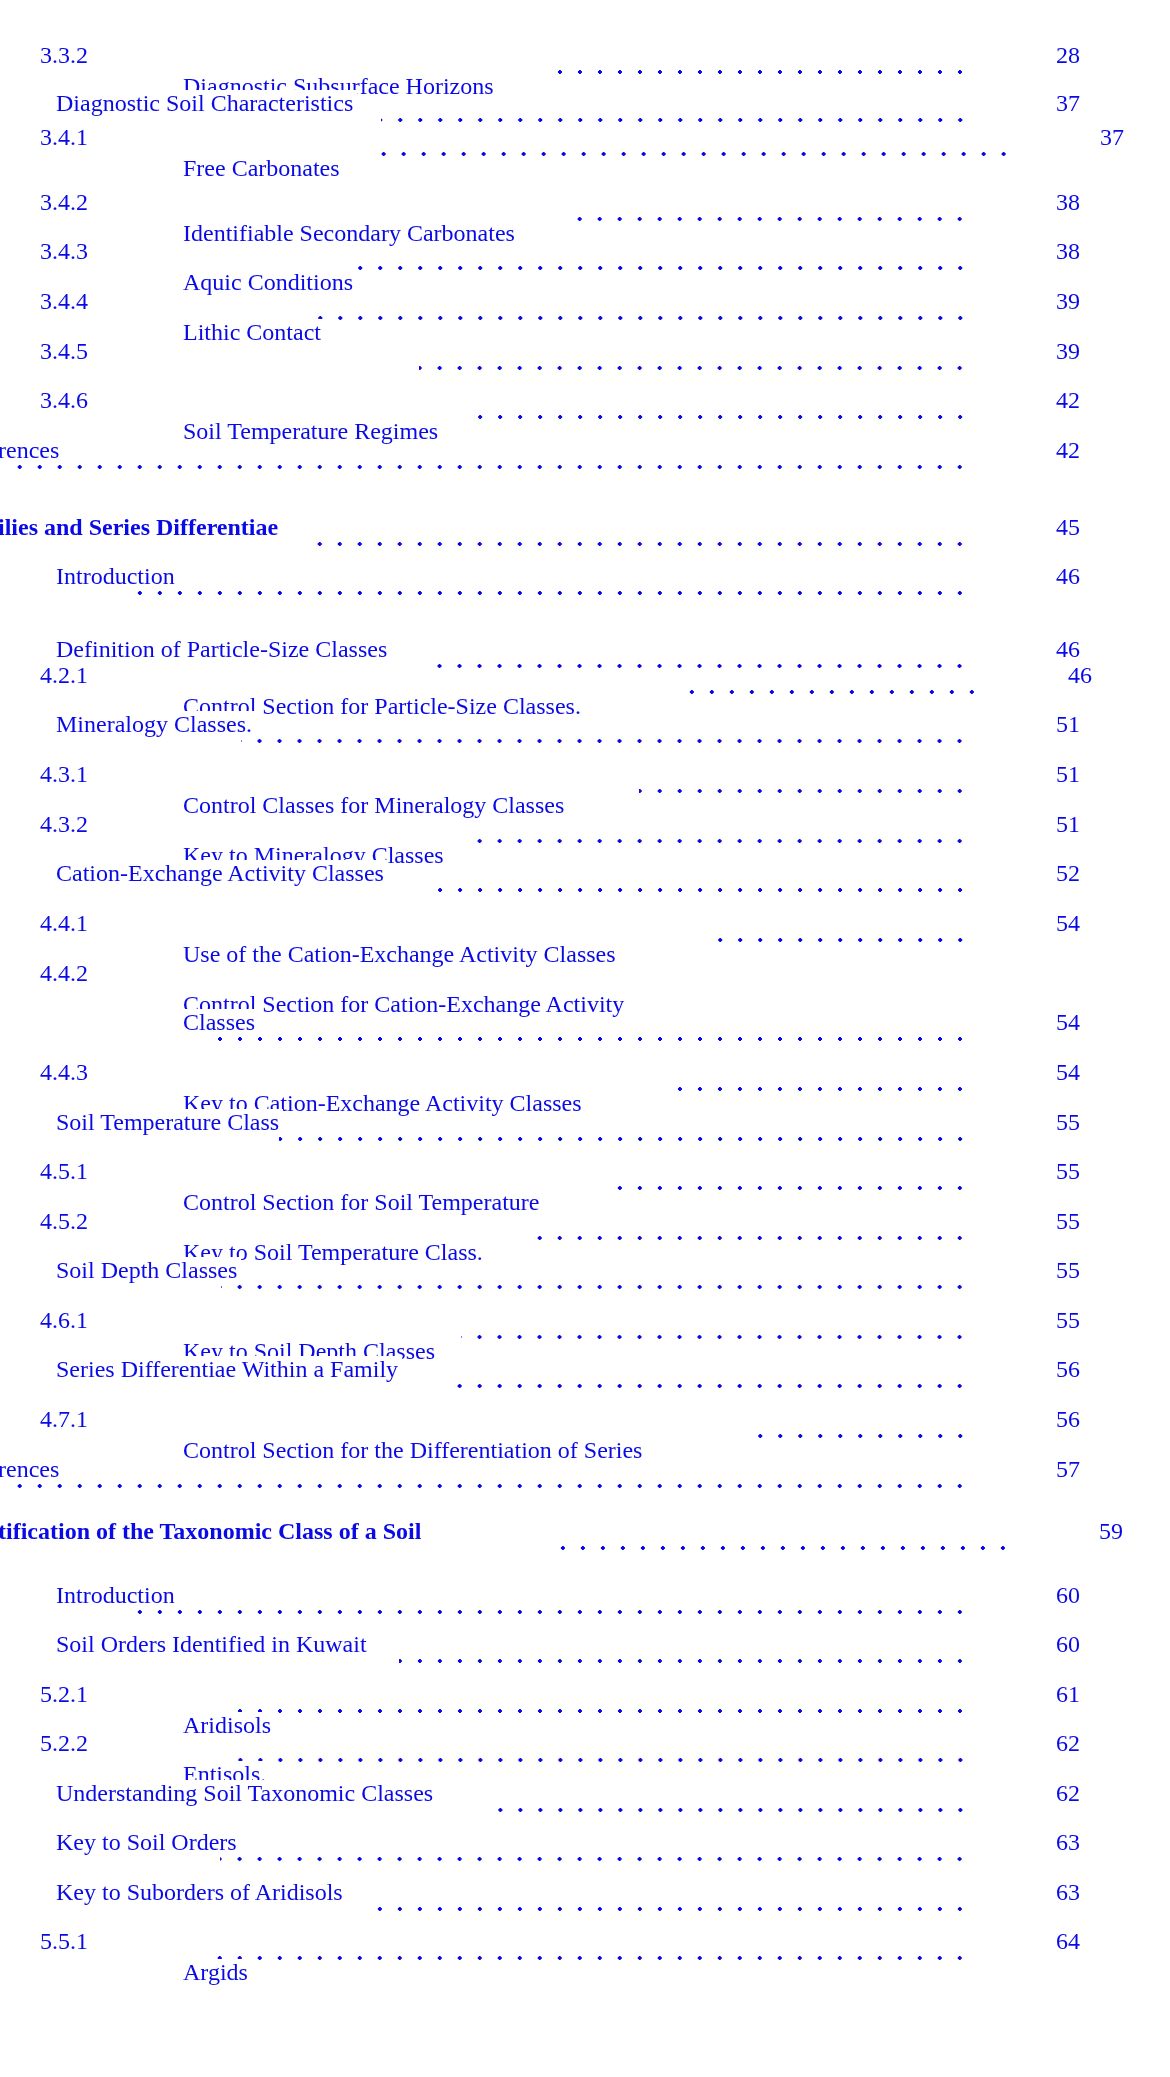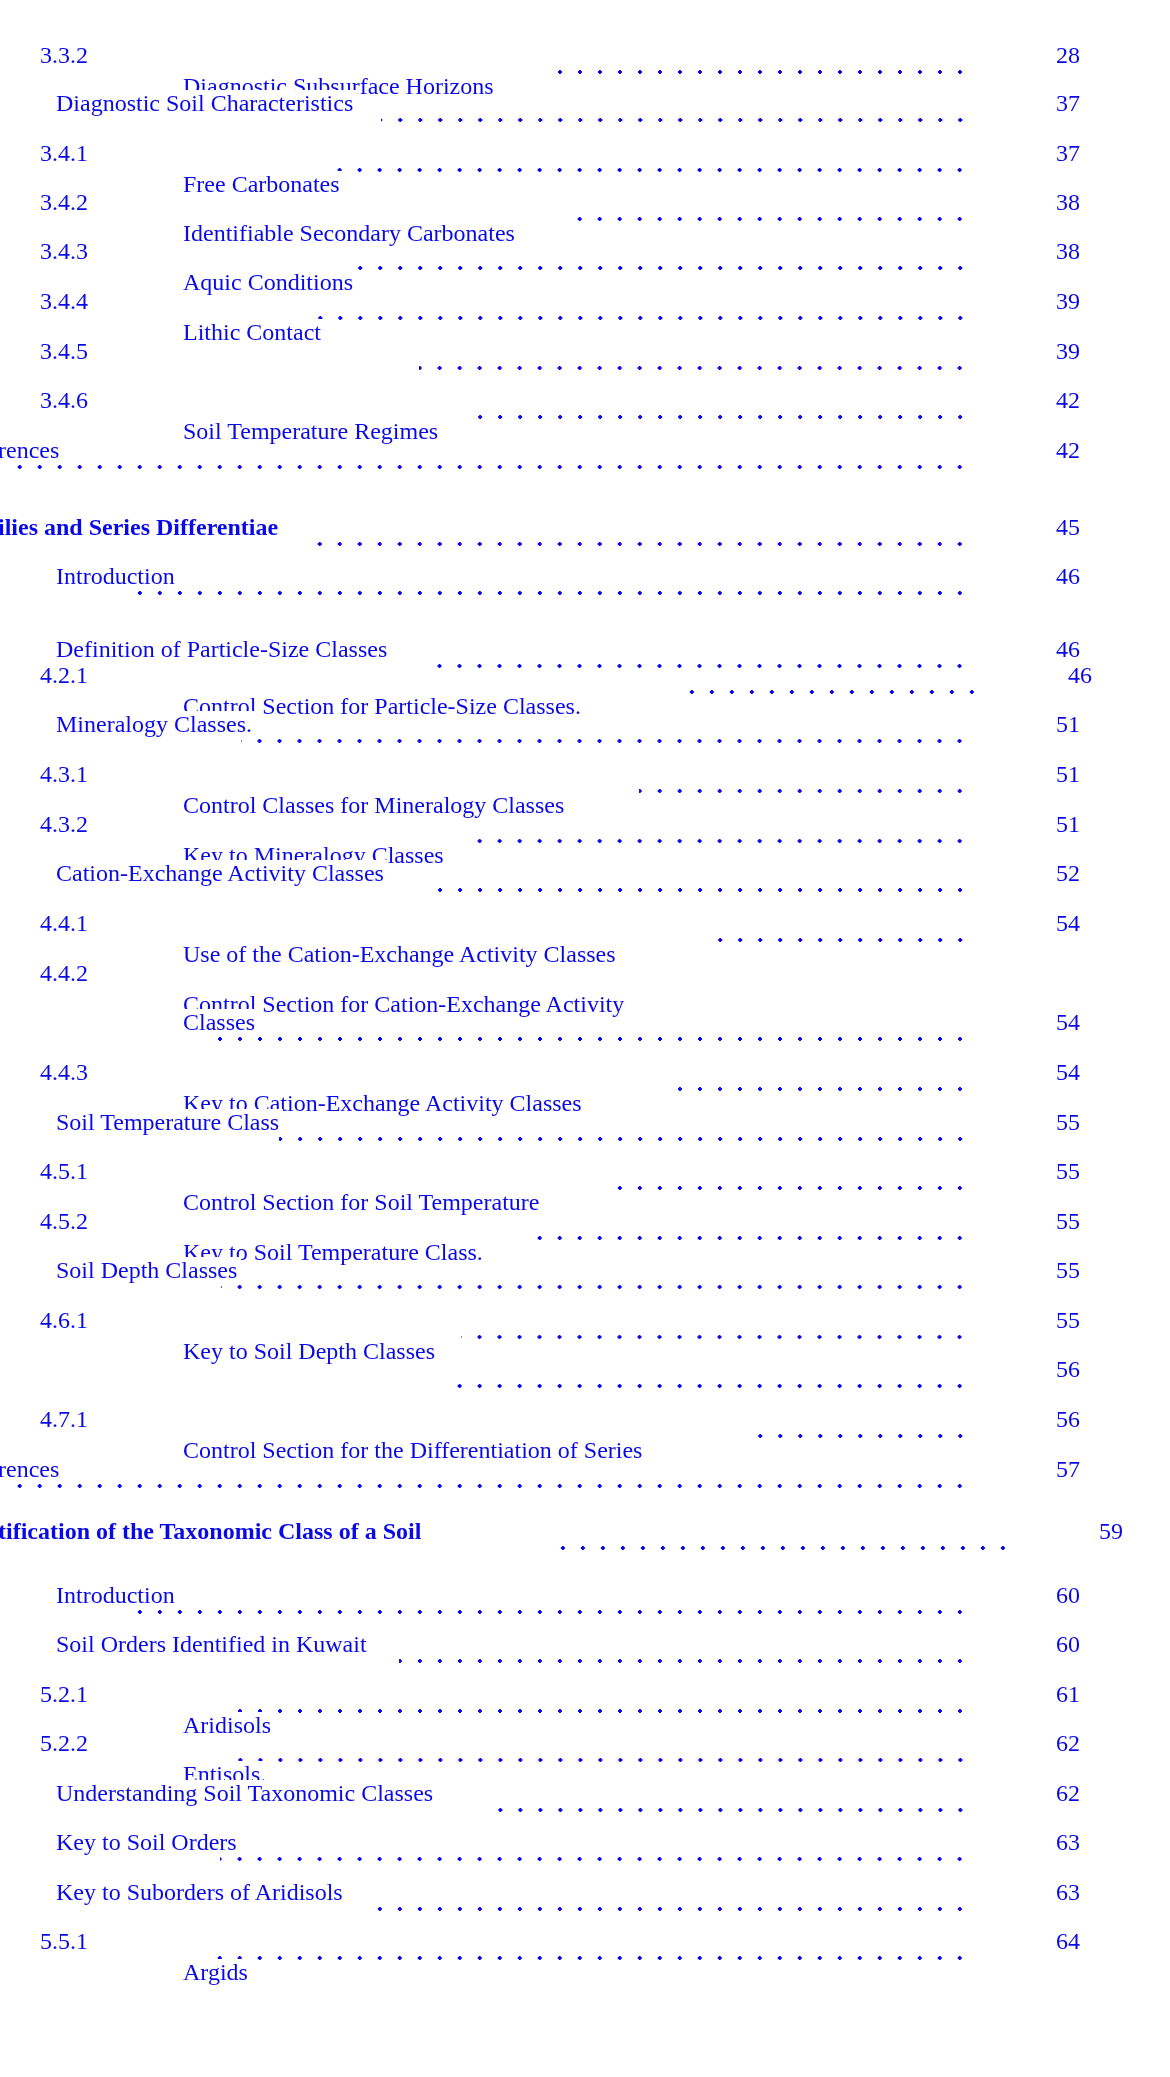--- a/index.html
+++ b/index.html
@@ -78,21 +78,21 @@
       <span class="num">3.3.2</span>
       <span class="title"><span class="title-wrap">Diagnostic Subsurface Horizons</span></span>
       <span class="dots" style="width: 431.922px;"></span>
       <span class="page">28</span>
     </div>
     <div class="row sec" style="top: 80px;">
       <span class="title"><span class="title-wrap">Diagnostic Soil Characteristics</span></span>
       <span class="dots" style="width: 593.25px;"></span>
       <span class="page">37</span>
     </div>
-    <div class="row sub" style="top: 130px;">
+    <div class="row sub" style="top: 114px; padding-left: 44px;">
       <span class="num">3.4.1</span>
       <span class="title"><span class="title-wrap">Free Carbonates</span></span>
       <span class="dots" style="width: 643.656px;"></span>
       <span class="page">37</span>
     </div>
     <div class="row sub" style="top: 179px;">
       <span class="num">3.4.2</span>
       <span class="title"><span class="title-wrap">Identifiable Secondary Carbonates</span></span>
       <span class="dots" style="width: 402.672px;"></span>
       <span class="page">38</span>
@@ -211,20 +211,21 @@
       <span class="dots" style="width: 752.656px;"></span>
       <span class="page">55</span>
     </div>
     <div class="row sub" style="top: 1297px;">
       <span class="num">4.6.1</span>
       <span class="title"><span class="title-wrap">Key to Soil Depth Classes</span></span>
       <span class="dots" style="width: 512.516px;"></span>
       <span class="page">55</span>
     </div>
     <div class="row sec" style="top: 1346px;">
+      <span class="title"><span class="title-wrap">Series Differentiae Within a Family</span></span>
       <span class="dots" style="width: 531.656px;"></span>
       <span class="page">56</span>
     </div>
     <div class="row sub" style="top: 1396px;">
       <span class="num">4.7.1</span>
       <span class="title"><span class="title-wrap">Control Section for the Differentiation of Series</span></span>
       <span class="dots" style="width: 227.25px;"></span>
       <span class="page">56</span>
     </div>
     <div class="row clip" style="top: 1446px;">

